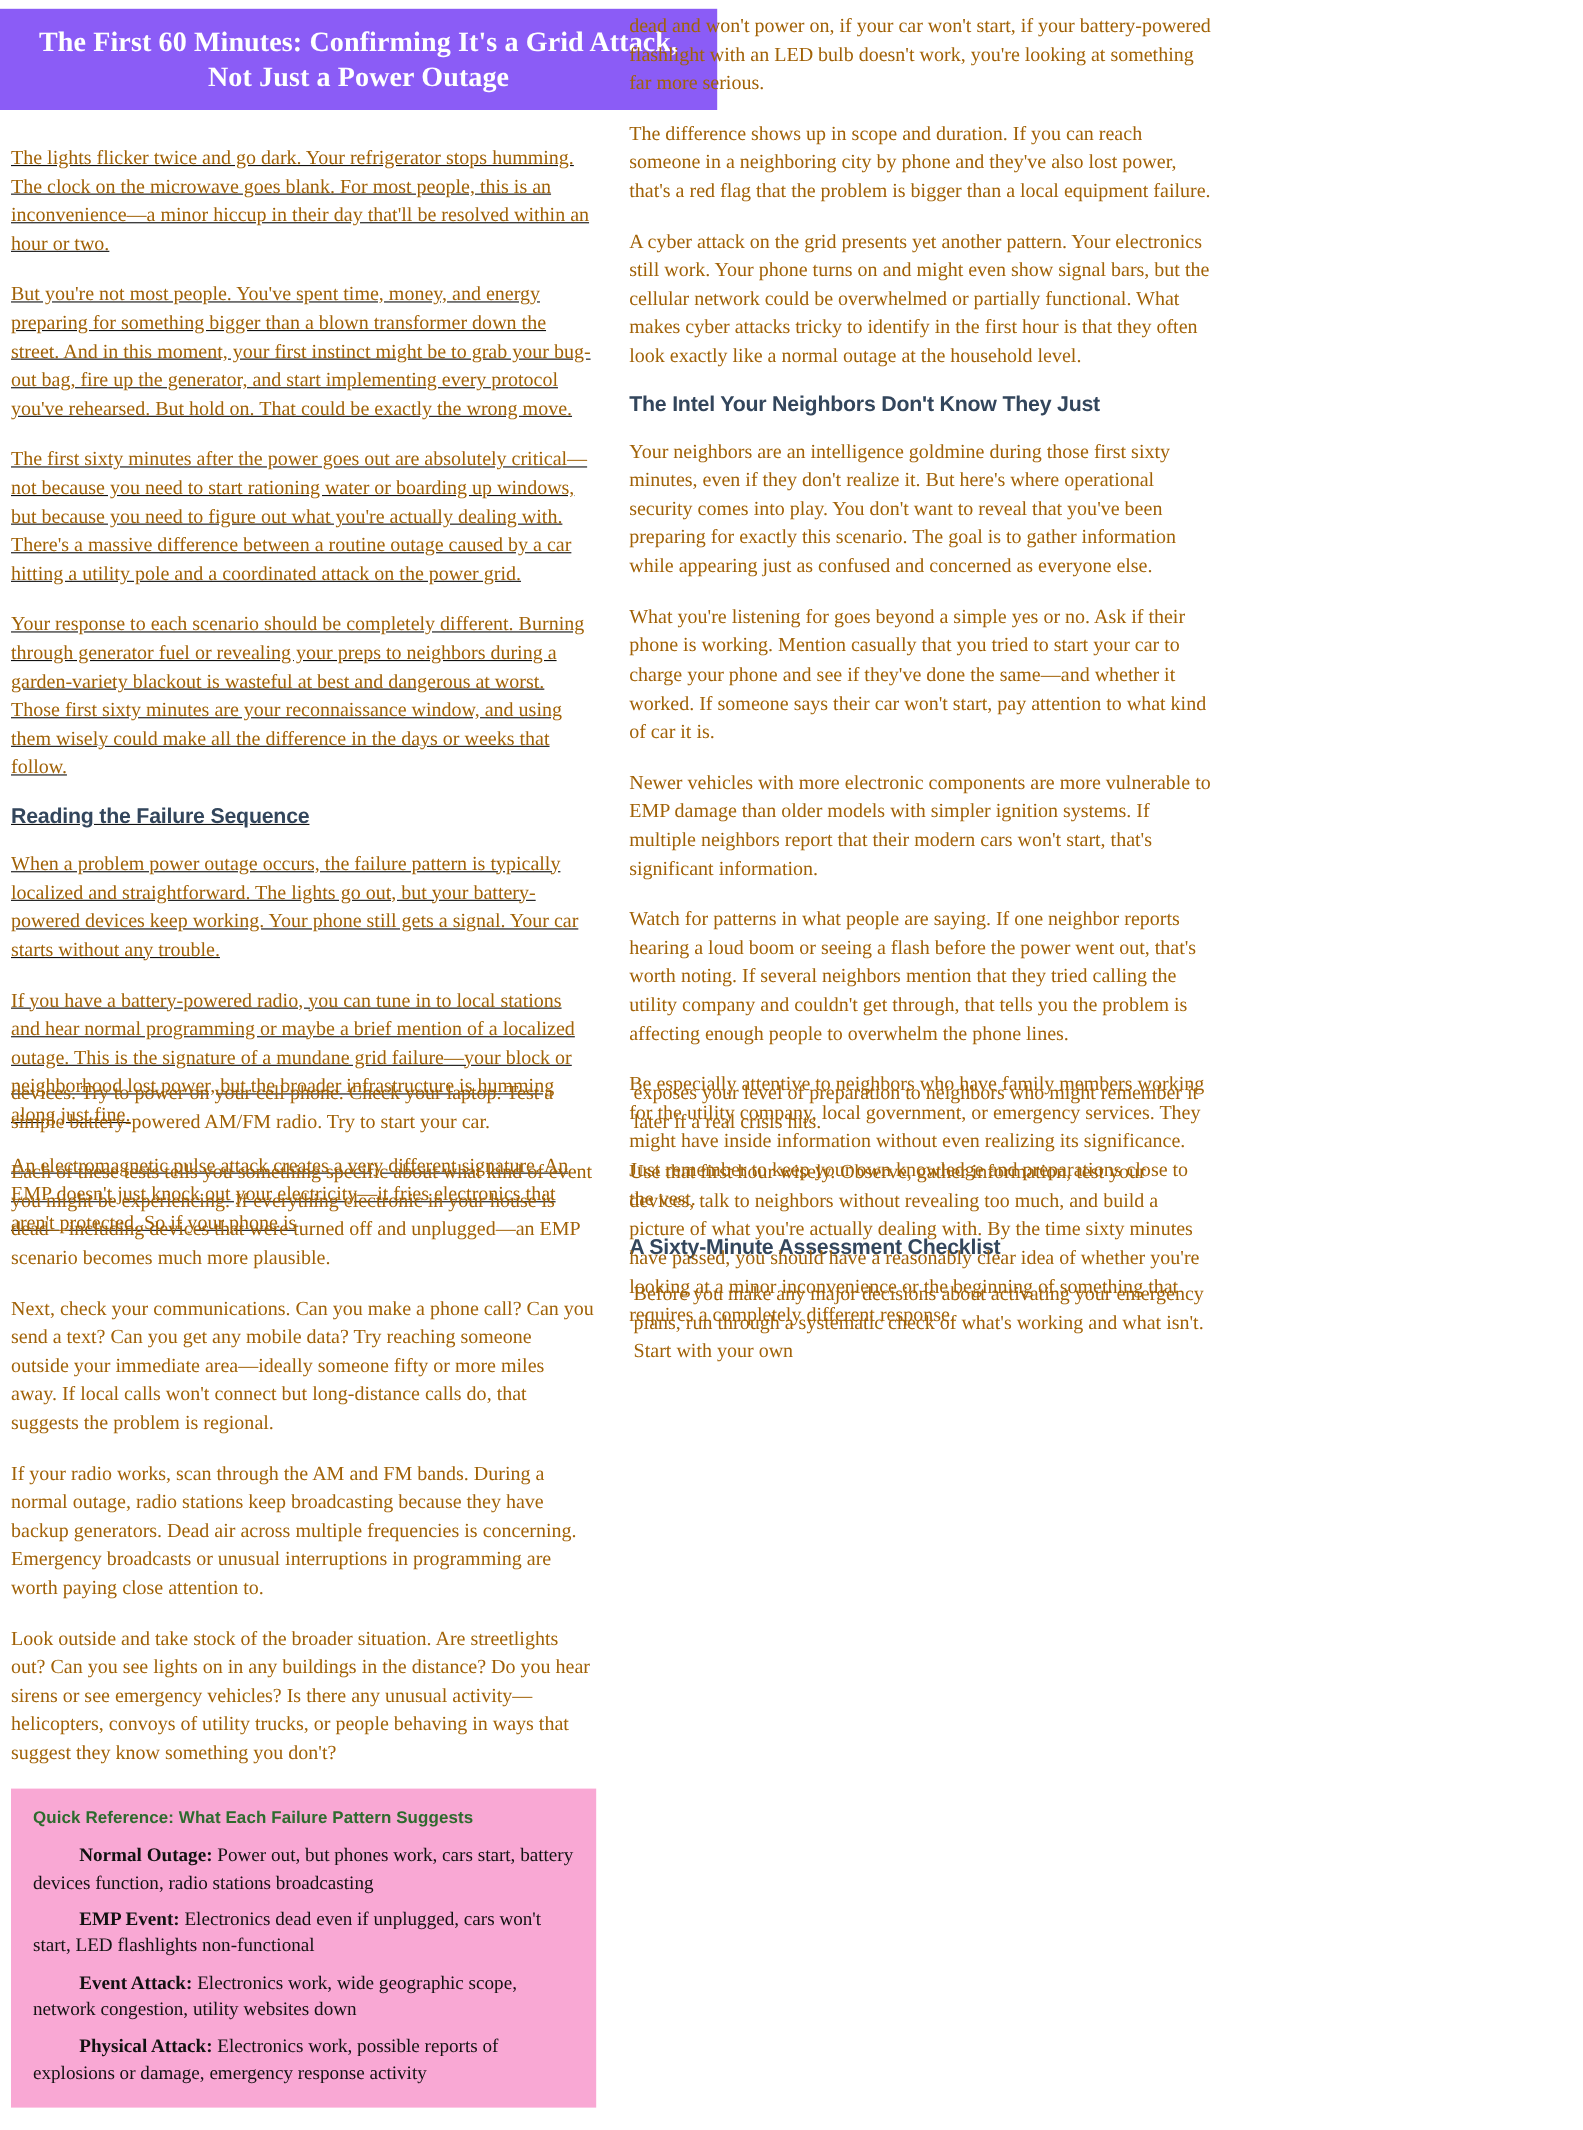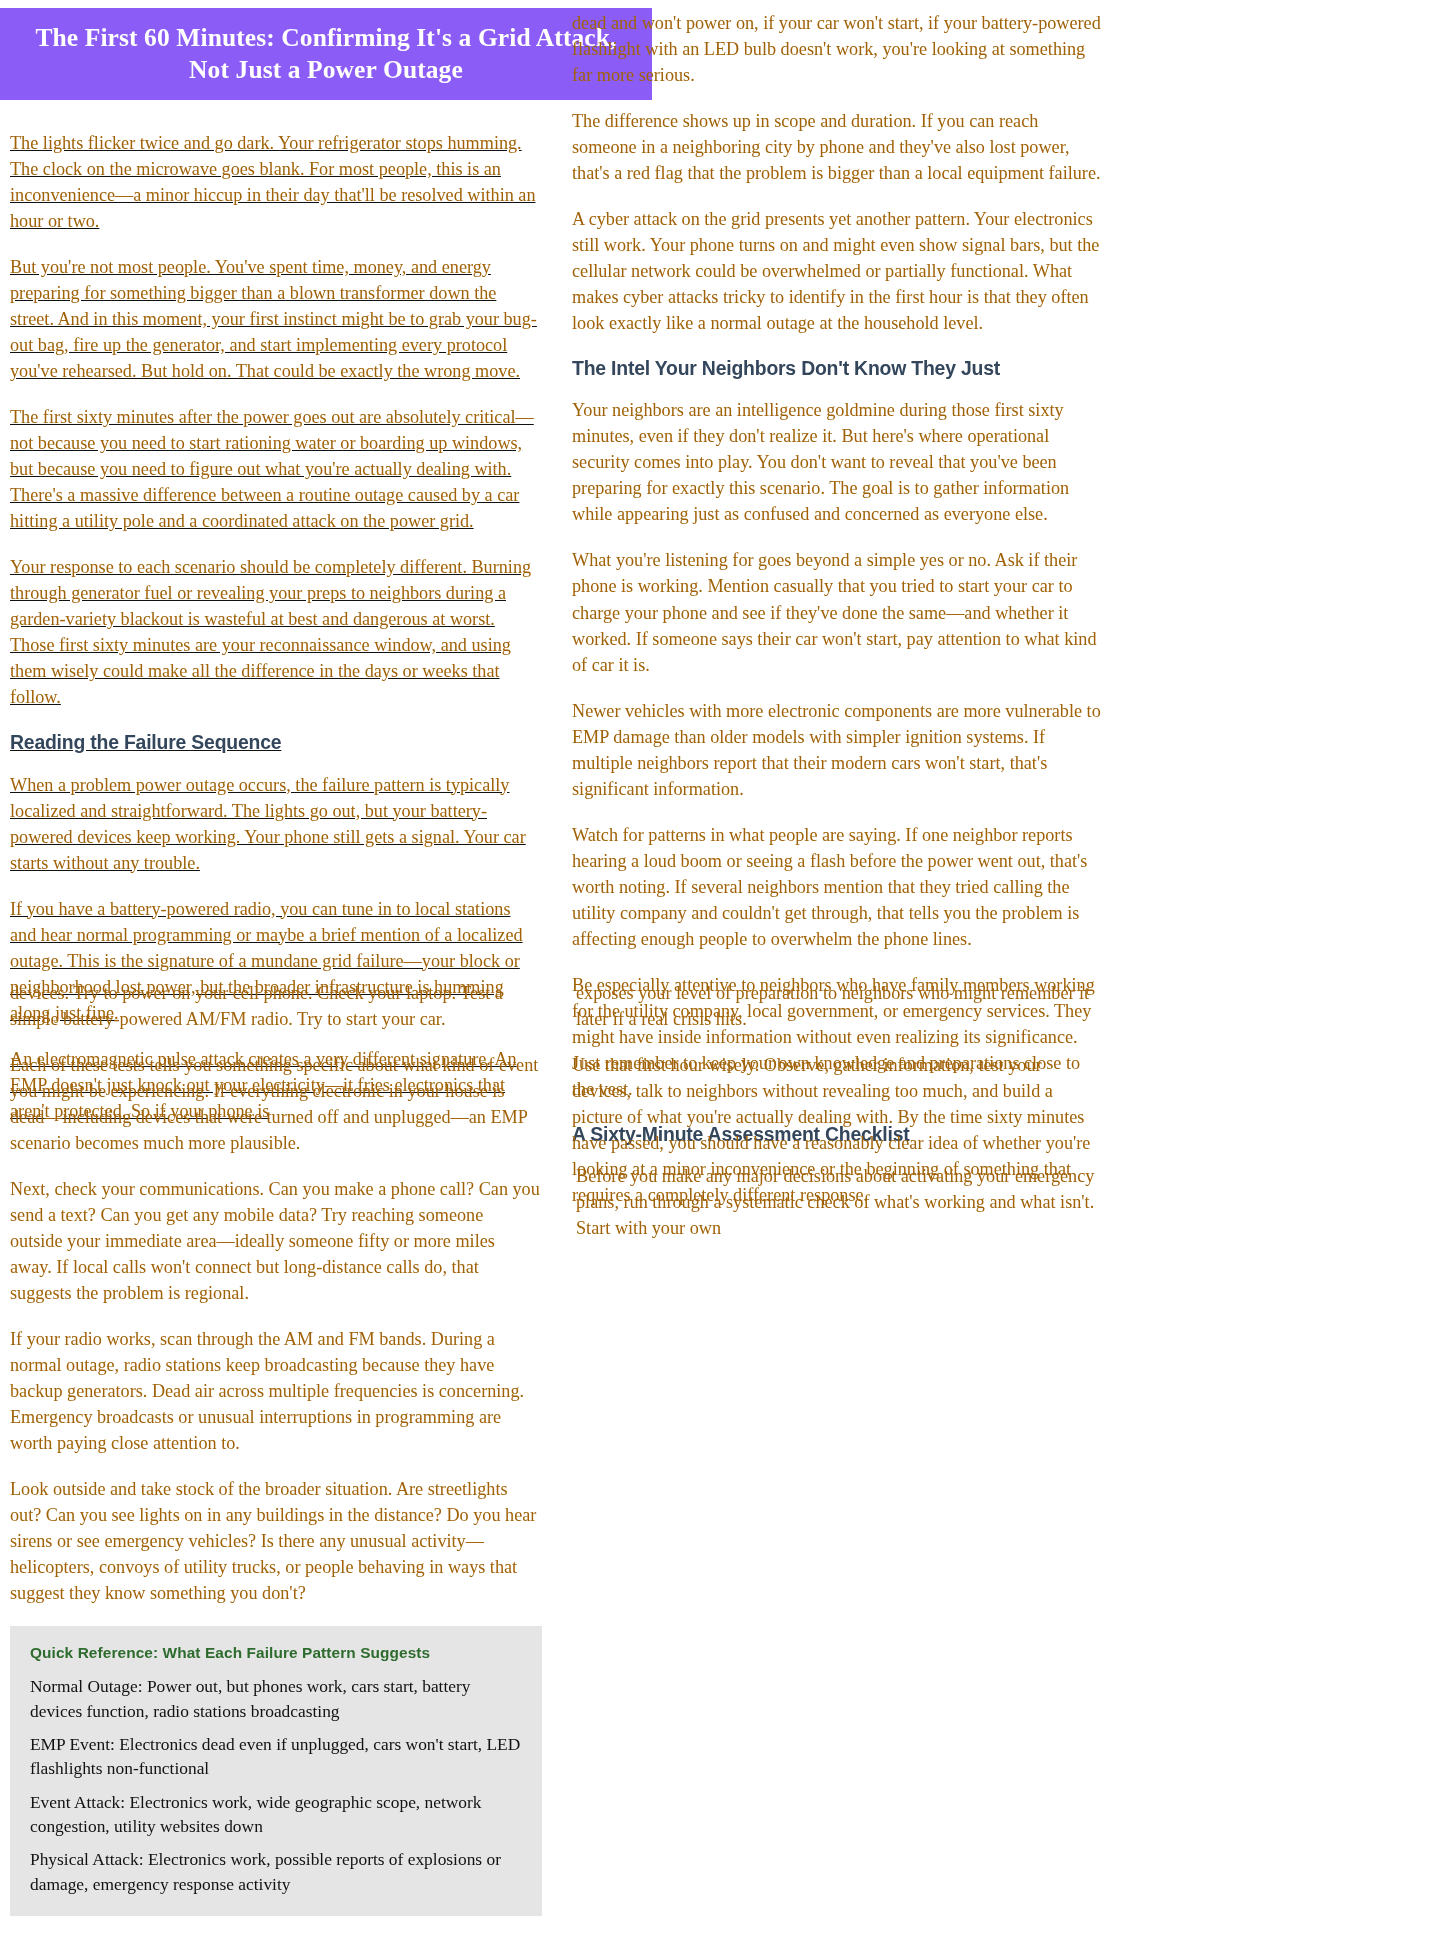--- a/index.html
+++ b/index.html
@@ -79,41 +79,41 @@
     line-height: 1.3;
     color: #33465c;
     margin: 6px 0 16px 0;
     letter-spacing: -.2px;
   }
 
   .spacer-title { height: 130px; }
 
   
   .callout {
-    background: #e5e5e5;
+    background: #f9a8d4;
     padding: 18px 20px 20px 20px;
     margin: 20px 0 18px 0;
     width: 532px;
   }
   .callout-title {
     font-family: "Liberation Sans", sans-serif;
     font-weight: bold;
     font-size: 15.4px;
     color: #2e6b2e;
     margin: 0 0 12px 0;
     letter-spacing: .1px;
   }
   .callout-item {
     font-size: 17.4px;
     line-height: 1.4;
     margin: 0 0 9px 0;
     color: #121212;
   }
   .callout-item:last-child { margin-bottom: 0; }
-  .callout-item b { font-weight: normal; }
+  .callout-item b { font-weight: bold; margin-left: 42px; }
 </style>
 </head>
 <body>
 
 <div class="page">
 
   <div class="title-banner">
     <div class="title-text">
       <span>The First 60 Minutes: Confirming It's a Grid Attack,</span><br>
       <span>Not Just a Power Outage</span>

